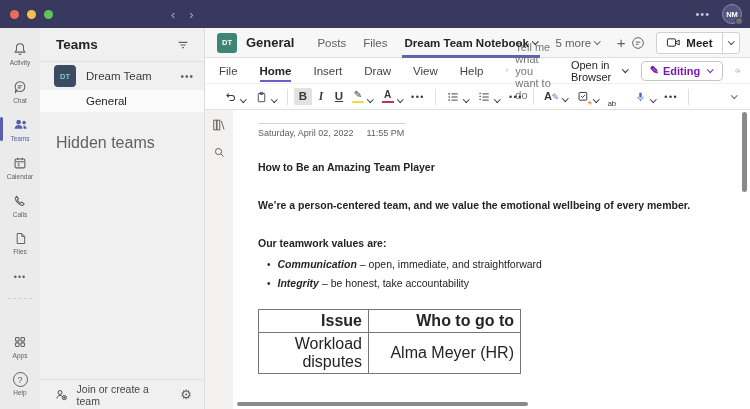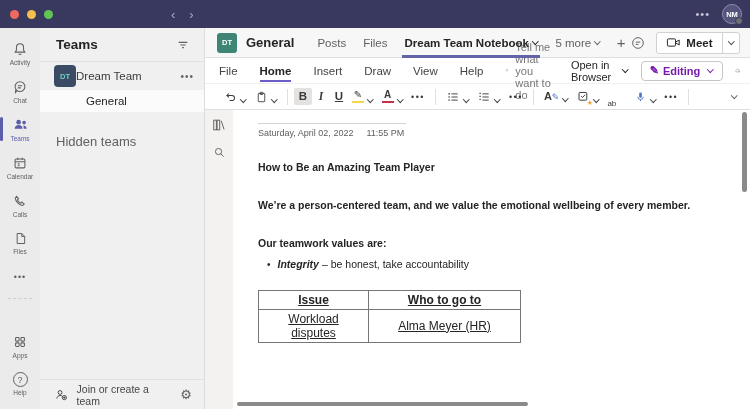--- a/index.html
+++ b/index.html
@@ -31,24 +31,24 @@
   .rail-bottom { margin-top:auto; padding-bottom:6px; }
   .qmark { width:15px; height:15px; border:1.2px solid #616161; border-radius:50%; font-size:9px; display:flex; align-items:center; justify-content:center; }
 
   
   .panel { position:absolute; top:28px; left:40px; bottom:0; width:165px; background:#F0F0F0; border-right:1px solid #DDDDDD; display:flex; flex-direction:column; }
   .panel-head { height:34px; display:flex; align-items:center; justify-content:space-between; padding:0 14px 0 16px; border-bottom:1px solid #E2E2E2; }
   .panel-title { font-size:13.5px; font-weight:bold; }
   .yourteams { font-size:10px; color:#616161; padding:14px 0 8px 16px; }
   .team-row { display:flex; align-items:center; padding:3px 10px 3px 14px; cursor:pointer; }
   .team-avatar { width:22px; height:22px; border-radius:4px; background:#3C4B64; color:#6FD0CA; font-size:7.5px; font-weight:bold; display:flex; align-items:center; justify-content:center; }
-  .team-name { font-size:11.5px; color:#3B3A39; }
+  .team-name { font-size:11.5px; margin-left:10px; color:#3B3A39; }
   .team-more { margin-left:auto; color:#616161; font-size:10px; letter-spacing:1px; }
   .chan-row { background:#FBFBFB; padding:5px 10px 5px 46px; font-size:11.5px; color:#252423; cursor:pointer; }
-  .hiddenteams { font-size:13px; color:#616161; padding:22px 0 0 16px; }
+  .hiddenteams { font-size:16px; color:#616161; padding:22px 0 0 16px; }
   .panel-bottom { margin-top:auto; border-top:1px solid #E2E2E2; height:30px; display:flex; align-items:center; padding:0 12px 0 14px; color:#484644; gap:8px; cursor:pointer; }
   .panel-bottom .join-lbl { font-size:10.5px; color:#484644; }
   .panel-bottom .gear { margin-left:auto; font-size:13px; color:#616161; }
 
   
   .main { position:absolute; top:28px; left:205px; right:0; bottom:0; background:#fff; }
 
   .chan-header { height:30px; background:#F7F7F7; border-bottom:1px solid #E1DFDD; display:flex; align-items:center; padding:0 10px 0 12px; }
   .dt-avatar { width:20px; height:20px; border-radius:3px; background:#3E8575; color:#fff; font-size:7.5px; font-weight:bold; display:flex; align-items:center; justify-content:center; }
   .chan-title { font-size:13px; font-weight:bold; margin:0 6px 0 9px; }
@@ -95,21 +95,21 @@
   .h-bold { font-size:10.5px; font-weight:bold; }
   .heading { margin-top:23px; }
   .intro { margin-top:26px; }
   .values { margin-top:26px; }
   .bullets { margin-top:5px; list-style:none; }
   .bullets li { font-size:10.5px; padding:3.5px 0; display:flex; align-items:baseline; }
   .bullets li::before { content:"•"; font-size:10px; margin:0 7px 0 9px; }
   .bullets .term { font-weight:bold; font-style:italic; }
   .bullets .rest { margin-left:3px; }
   .note-table { border-collapse:collapse; margin-top:17px; font-size:10px; }
-  .note-table th, .note-table td { border:1px solid #767676; padding:1.5px 6px 2.5px 6px; text-align:center; font-size:12px;text-decoration:underline; }
+  .note-table th, .note-table td { border:1px solid #767676; padding:1.5px 6px 2.5px 6px; text-align:right; font-size:16px; }
   .note-table th { font-weight:bold; }
   .note-table .c1 { width:110px; }
   .note-table .c2 { width:152px; }
 
   .vscroll { position:absolute; right:3px; top:2px; width:5px; height:80px; background:#8A8A8A; border-radius:3px; }
   .hscroll { position:absolute; bottom:3px; left:32px; width:291px; height:4px; background:#8A8A8A; border-radius:2px; }
 </style>
 </head>
 <body>
 
@@ -395,20 +395,24 @@
         <span>Saturday, April 02, 2022</span>
         <span>11:55 PM</span>
       </div>
 
       <div class="h-bold heading">How to Be an Amazing Team Player</div>
       <div class="h-bold intro">We’re a person-centered team, and we value the emotional wellbeing of every member.</div>
       <div class="h-bold values">Our teamwork values are:</div>
 
       <ul class="bullets">
         <li>
+          <span class="term">Communication</span>
+          <span class="rest">– open, immediate, and straightforward</span>
+        </li>
+        <li>
           <span class="term">Integrity</span>
           <span class="rest">– be honest, take accountability</span>
         </li>
       </ul>
 
       <table class="note-table">
         <thead>
           <tr>
             <th class="c1">Issue</th>
             <th class="c2">Who to go to</th>

